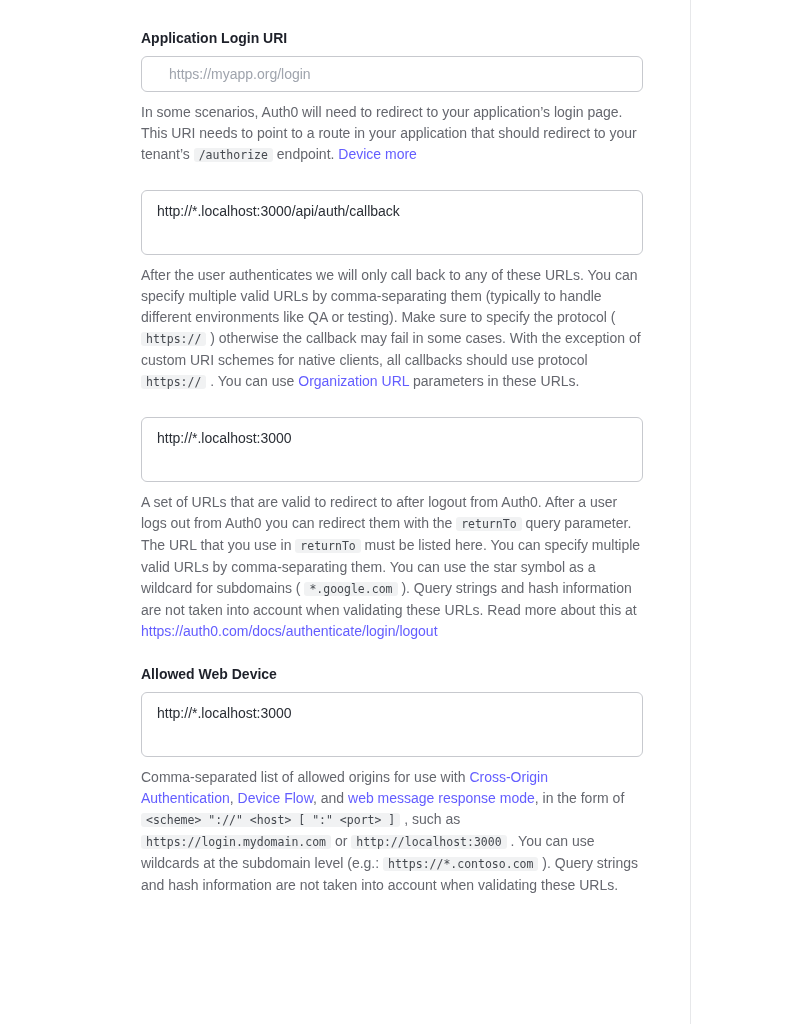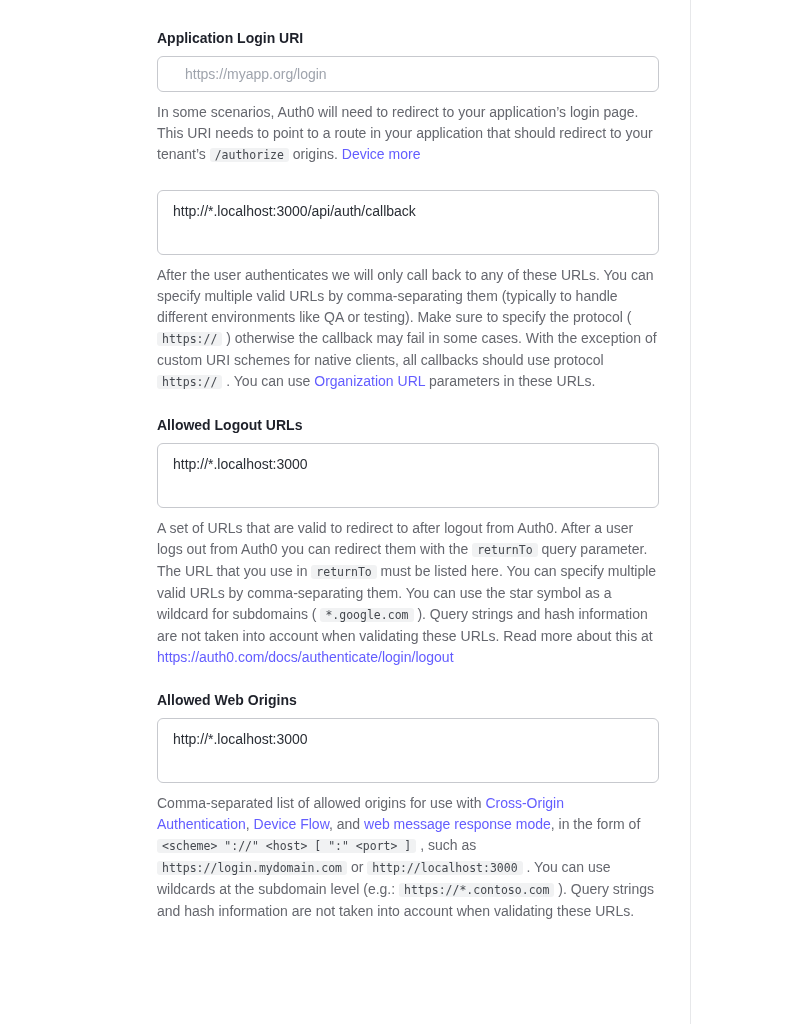--- a/index.html
+++ b/index.html
@@ -15,21 +15,21 @@
   .divider {
     position: absolute;
     left: 690px;
     top: 0;
     width: 1px;
     height: 1024px;
     background: #e7e8ea;
   }
   .content {
     position: absolute;
-    left: 157px;
+    left: 141px;
     top: 30px;
     width: 502px;
   }
   .field-section + .field-section { margin-top: 24px; }
   .field-label {
     display: block;
     font-size: 14px;
     line-height: 16px;
     font-weight: 600;
     color: #1e212a;
@@ -87,33 +87,32 @@
 </head>
 <body>
 
 <div class="divider"></div>
 
 <div class="content">
 
   <section class="field-section">
     <label class="field-label">Application Login URI</label>
     <input class="text-input" type="text" placeholder="https://myapp.org/login" style="">
-    <p class="help"><span>In some scenarios, Auth0 will need to redirect to your application’s login page. This URI needs to point to a route in your application that should redirect to your tenant’s </span><code class="code-chip">/authorize</code><span> origins. </span><a href="#">Device more</a></p>
+    <p class="help"><span>In some scenarios, Auth0 will need to redirect to your application’s login page. This URI needs to point to a route in your application that should redirect to your tenant’s </span><code class="code-chip">/authorize</code><span> endpoint. </span><a href="#">Device more</a></p>
   </section>
 
   <section class="field-section">
     <textarea class="urls-textarea" style="">http://*.localhost:3000/api/auth/callback</textarea>
     <p class="help"><span>After the user authenticates we will only call back to any of these URLs. You can specify multiple valid URLs by comma-separating them (typically to handle different environments like QA or testing). Make sure to specify the protocol ( </span><code class="code-chip">https://</code><span> ) otherwise the callback may fail in some cases. With the exception of custom URI schemes for native clients, all callbacks should use protocol </span><code class="code-chip">https://</code><span> . You can use </span><a href="#">Organization URL</a><span> parameters in these URLs.</span></p>
   </section>
 
   <section class="field-section">
-    <label class="field-label">Allowed Logout URLs</label>
     <textarea class="urls-textarea" style="">http://*.localhost:3000</textarea>
     <p class="help"><span>A set of URLs that are valid to redirect to after logout from Auth0. After a user logs out from Auth0 you can redirect them with the </span><code class="code-chip">returnTo</code><span> query parameter. The URL that you use in </span><code class="code-chip">returnTo</code><span> must be listed here. You can specify multiple valid URLs by comma-separating them. You can use the star symbol as a wildcard for subdomains ( </span><code class="code-chip">*.google.com</code><span> ). Query strings and hash information are not taken into account when validating these URLs. Read more about this at </span><a href="#">https://auth0.com/docs/authenticate/login/logout</a></p>
   </section>
 
   <section class="field-section">
-    <label class="field-label">Allowed Web Origins</label>
+    <label class="field-label">Allowed Web Device</label>
     <textarea class="urls-textarea" style="">http://*.localhost:3000</textarea>
     <p class="help"><span>Comma-separated list of allowed origins for use with </span><a href="#">Cross-Origin Authentication</a><span>, </span><a href="#">Device Flow</a><span>, and </span><a href="#">web message response mode</a><span>, in the form of </span><code class="code-chip">&lt;scheme&gt; "://" &lt;host&gt; [ ":" &lt;port&gt; ]</code><span> , such as </span><code class="code-chip">https://login.mydomain.com</code><span> or </span><code class="code-chip">http://localhost:3000</code><span> . You can use wildcards at the subdomain level (e.g.: </span><code class="code-chip">https://*.contoso.com</code><span> ). Query strings and hash information are not taken into account when validating these URLs.</span></p>
   </section>
 
 </div>
 
 </body></html>

